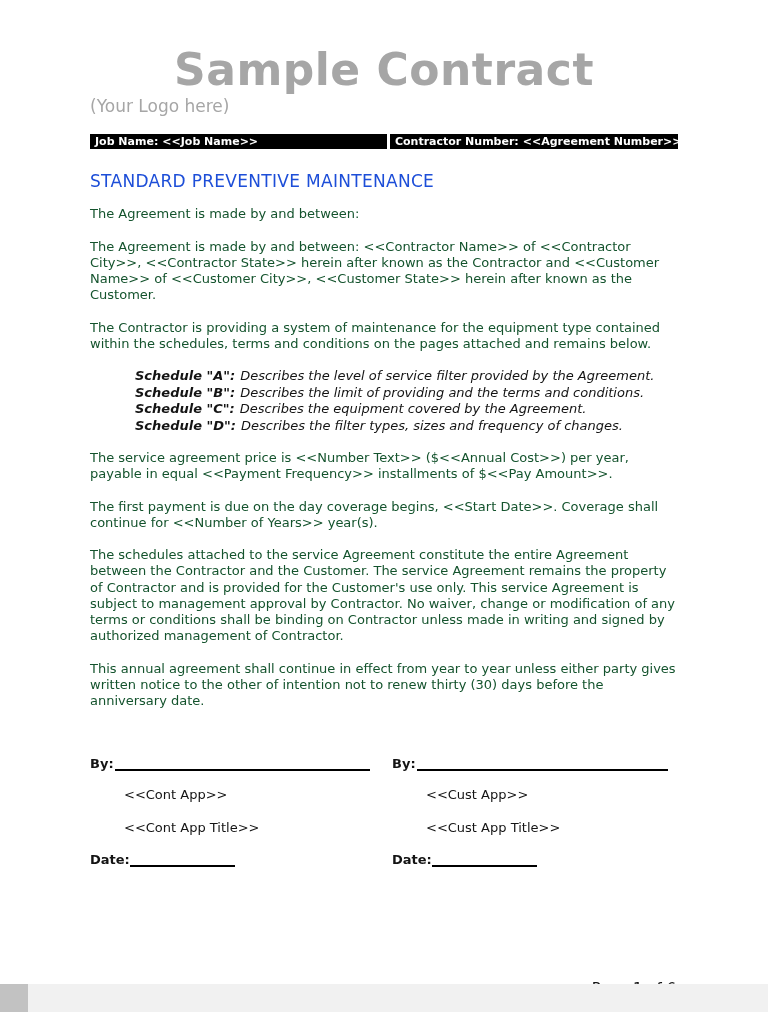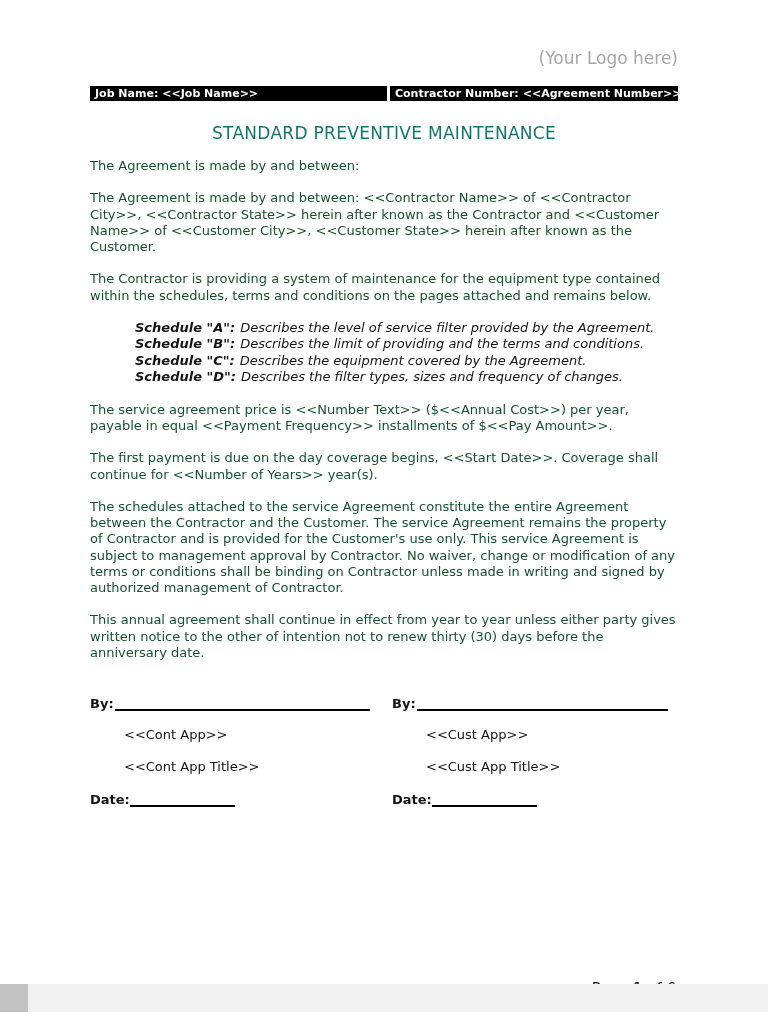--- a/index.html
+++ b/index.html
@@ -29,21 +29,21 @@
     margin: 0;
     text-align: center;
     font-size: 44px;
     font-weight: bold;
     color: #a6a6a6;
     letter-spacing: 0.5px;
     line-height: 1.1;
   }
   .logo-placeholder {
     margin: 2px 0 18px 0;
-    text-align: right;
+    text-align: left;
     font-size: 17px;
     color: #a6a6a6;
   }
   
   .job-bar {
     display: flex;
     gap: 3px;
     height: 15px;
     font-size: 11px;
     font-weight: bold;
@@ -58,25 +58,24 @@
     box-sizing: border-box;
     white-space: nowrap;
     overflow: hidden;
   }
   .job-cell.left  { width: 50.5%; }
   .job-cell.right { flex: 1; }
   .bar-label { margin-right: 4px; }
   
   .doc-heading {
     margin: 22px 0 15px 0;
-    text-align: center;
     font-size: 17px;
     font-weight: 400;
     letter-spacing: 0.3px;
-    color: #0f766e;
+    color: #1d4ed8;
   }
   .para {
     margin: 0 0 16px 0;
     font-size: 13px;
     line-height: 1.25;
     color: #14532d;
   }
   .schedules {
     margin: 0 0 16px 0;
     padding-left: 45px;
@@ -97,20 +96,21 @@
     gap: 22px;
     margin-top: 34px;
     font-size: 13px;
   }
   .sig-col       { width: 280px; }
   .sig-col.right { width: 276px; }
   .by-row {
     display: flex;
     align-items: flex-end;
     font-weight: bold;
+    margin-top: 12px;
   }
   .by-line {
     flex: 1;
     height: 14px;
     border-bottom: 2px solid #000000;
     margin-left: 1px;
   }
   .sig-name, .sig-title {
     padding-left: 34px;
     margin-top: 16px;
@@ -152,20 +152,21 @@
     height: 28px;
     background: #c2c2c2;
   }
 </style>
 </head>
 <body>
 
 <div class="viewport">
   <div class="page">
 
+    <h1 class="title">Sample Contract</h1>
     <div class="logo-placeholder">(Your Logo here)</div>
 
     <div class="job-bar">
       <div class="job-cell left">
         <span class="bar-label">Job Name:</span>
         <span class="bar-value">&lt;&lt;Job Name&gt;&gt;</span>
       </div>
       <div class="job-cell right">
         <span class="bar-label">Contractor Number:</span>
         <span class="bar-value">&lt;&lt;Agreement Number&gt;&gt;</span>

